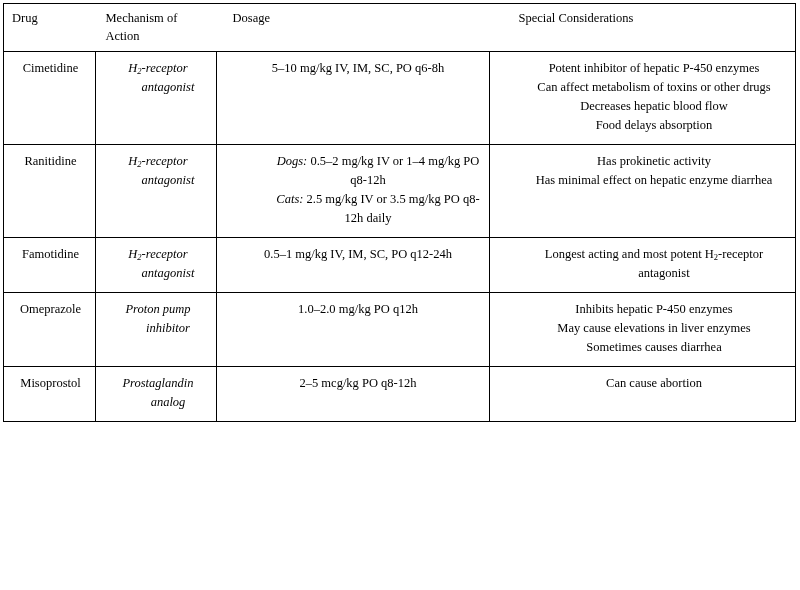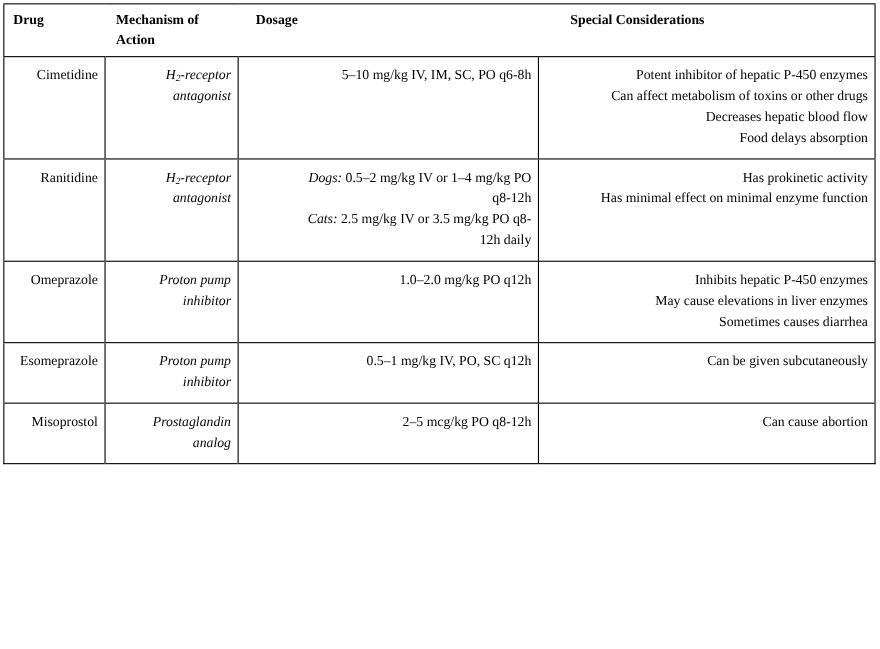--- a/index.html
+++ b/index.html
@@ -36,36 +36,36 @@
   table.drug-table col.c-dose      { width: 273px; }
   table.drug-table col.c-special   { width: 306px; }
 
   
   thead th {
     border-top: 1px solid #000;
     border-bottom: 1.6px solid #000;
     padding: 5px 6px 6px 6px;
     text-align: left;
     vertical-align: top;
-    font-weight: bold;
+    font-weight: normal;
     font-size: 12.5px;
     line-height: 1.45;
   }
   thead th.h-drug    { padding-left: 8px; }
   thead th.h-mech    { padding-left: 10px; }
   thead th.h-dose    { padding-left: 16px; }
   thead th.h-special { padding-left: 29px; }
 
   
   tbody td {
     border-top: 1.1px solid #000;
     border-left: 1.1px solid #000;
     padding: 7px 6px 9px 6px;
     vertical-align: top;
-    text-align: right;
+    text-align: center;
     font-size: 12.5px;
     line-height: 1.52;
   }
   tbody tr:first-child td { border-top: none; }
   tbody td.col-drug { border-left: none; padding-left: 8px; }
   tbody td.col-mech { padding-left: 10px; font-style: italic; }
   tbody td.col-dose { padding-left: 16px; }
   tbody td.col-special { padding-left: 29px; }
 
   
@@ -141,47 +141,47 @@
           <td class="col-drug">Ranitidine</td>
           <td class="col-mech">
             <span class="hang line">H<sub>2</sub>-receptor antagonist</span>
           </td>
           <td class="col-dose">
             <span class="hang line"><span class="ital">Dogs:</span> 0.5–2 mg/kg IV or 1–4 mg/kg PO q8-12h</span>
             <span class="hang line"><span class="ital">Cats:</span> 2.5 mg/kg IV or 3.5 mg/kg PO q8-12h daily</span>
           </td>
           <td class="col-special">
             <span class="hang line">Has prokinetic activity</span>
-            <span class="hang line">Has minimal effect on minimal enzyme function</span>
+            <span class="hang line">Has minimal effect on hepatic enzyme diarrhea</span>
+          </td>
+        </tr>
+        <tr>
+          <td class="col-drug">Famotidine</td>
+          <td class="col-mech">
+            <span class="hang line">H<sub>2</sub>-receptor antagonist</span>
+          </td>
+          <td class="col-dose">
+            <span class="hang line">0.5–1 mg/kg IV, IM, SC, PO q12-24h</span>
+          </td>
+          <td class="col-special">
+            <span class="hang line">Longest acting and most potent H<sub>2</sub>-receptor antagonist</span>
           </td>
         </tr>
         <tr>
           <td class="col-drug">Omeprazole</td>
           <td class="col-mech">
             <span class="hang line">Proton pump inhibitor</span>
           </td>
           <td class="col-dose">
             <span class="hang line">1.0–2.0 mg/kg PO q12h</span>
           </td>
           <td class="col-special">
             <span class="hang line">Inhibits hepatic P-450 enzymes</span>
             <span class="hang line">May cause elevations in liver enzymes</span>
             <span class="hang line">Sometimes causes diarrhea</span>
-          </td>
-        </tr>
-        <tr>
-          <td class="col-drug">Esomeprazole</td>
-          <td class="col-mech">
-            <span class="hang line">Proton pump inhibitor</span>
-          </td>
-          <td class="col-dose">
-            <span class="hang line">0.5–1 mg/kg IV, PO, SC q12h</span>
-          </td>
-          <td class="col-special">
-            <span class="hang line">Can be given subcutaneously</span>
           </td>
         </tr>
         <tr>
           <td class="col-drug">Misoprostol</td>
           <td class="col-mech">
             <span class="hang line">Prostaglandin analog</span>
           </td>
           <td class="col-dose">
             <span class="hang line">2–5 mcg/kg PO q8-12h</span>
           </td>

